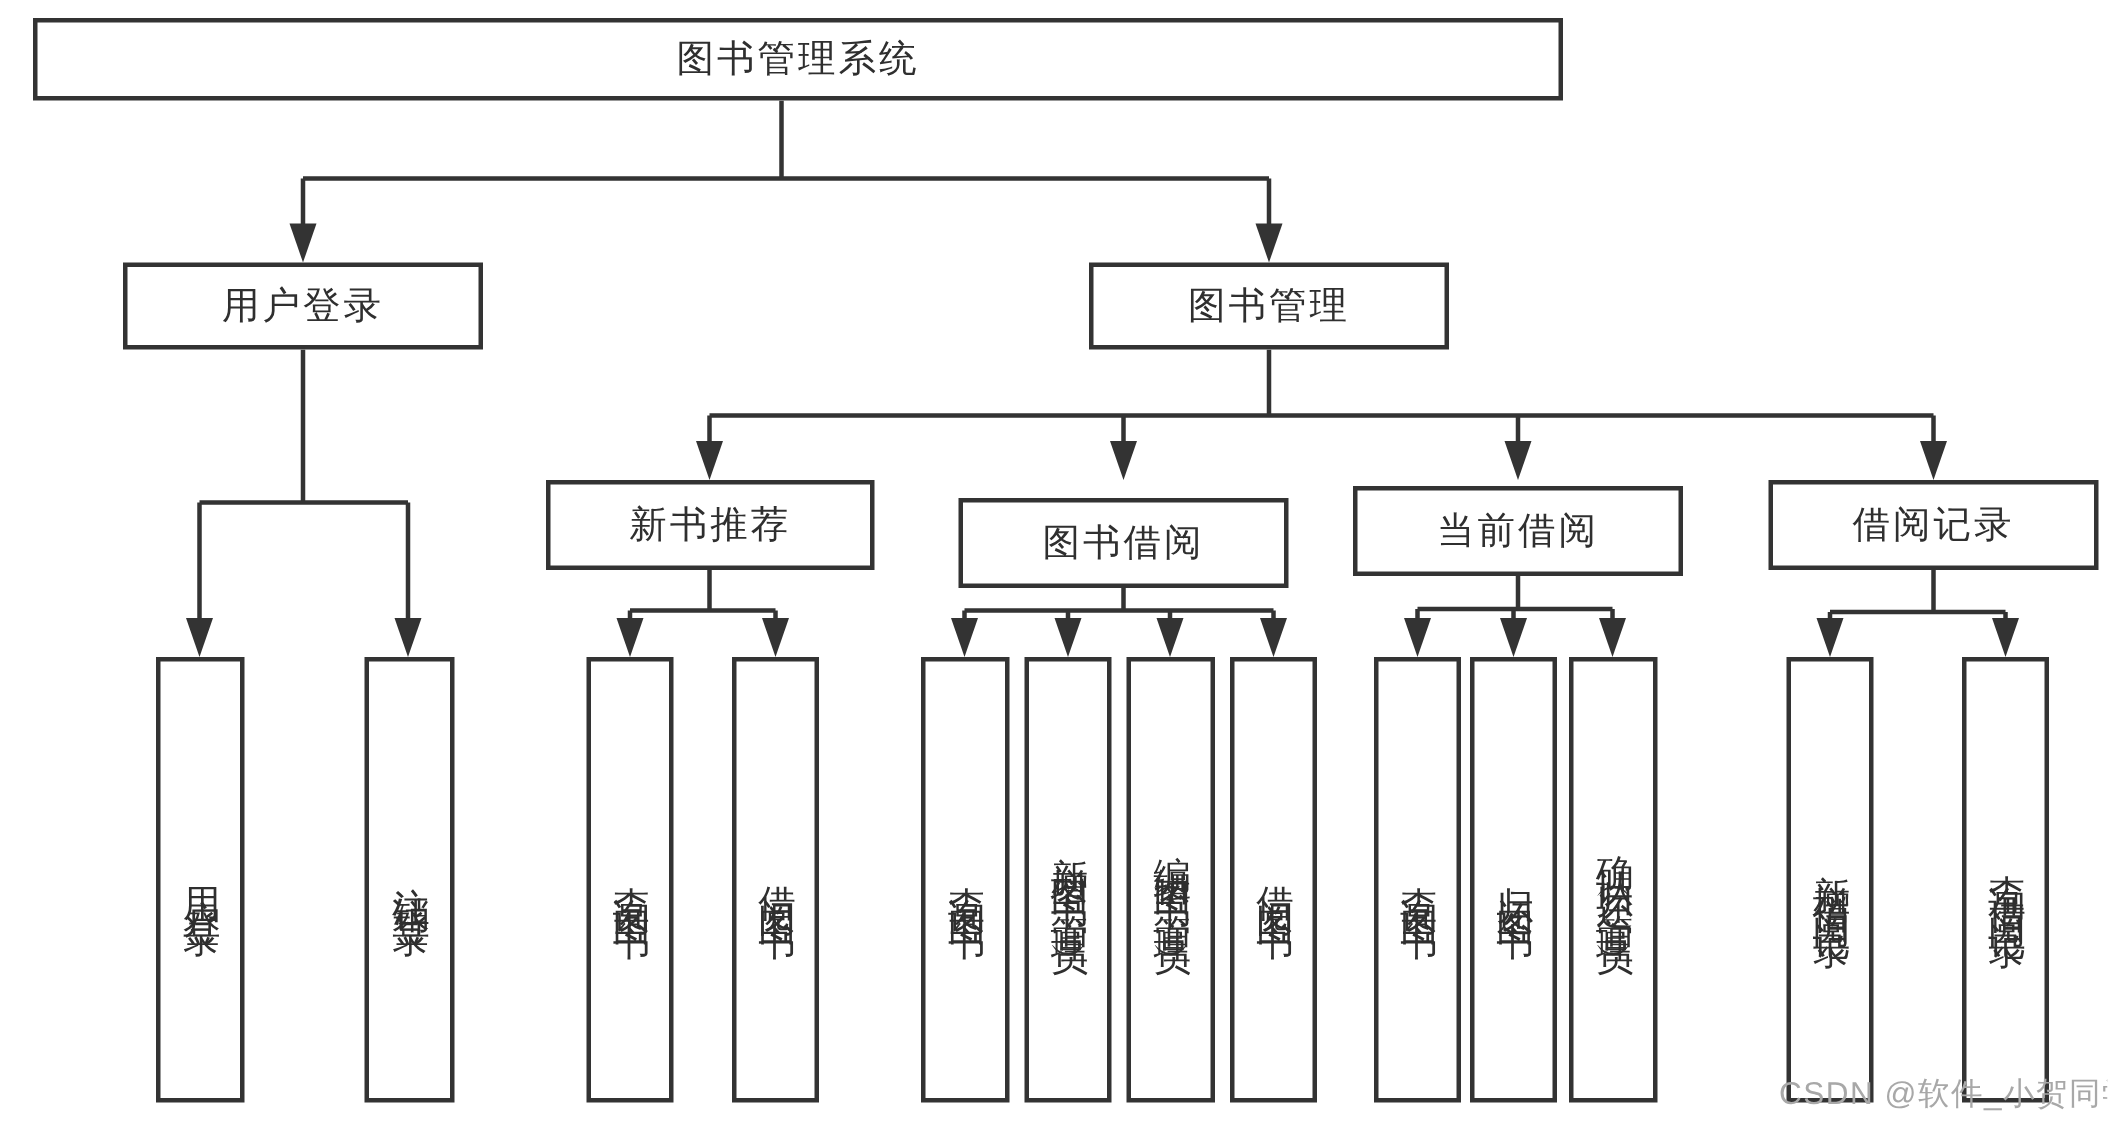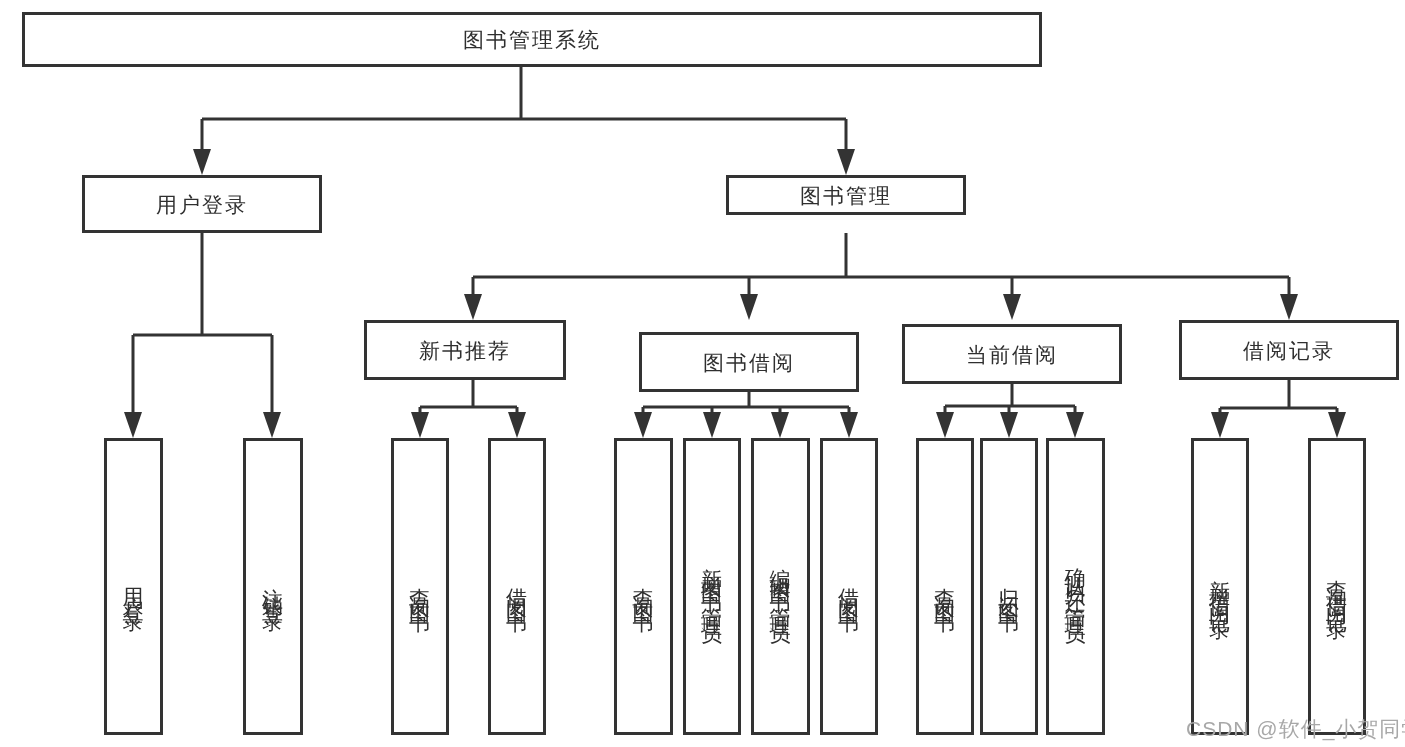--- a/index.html
+++ b/index.html
@@ -24,21 +24,21 @@
   }
   svg.connectors path{stroke:var(--line);stroke-width:3;fill:none;}
   svg.connectors polygon{fill:var(--line);stroke:none;}
   .box{
     position:absolute;
     box-sizing:border-box;
     background:var(--box_bg);
     border:3px solid var(--box_border);
     display:flex;align-items:center;justify-content:center;
     color:var(--text);
-    font-size:21px;
+    font-size:25px;
     line-height:1;
   }
   .box.h span{letter-spacing:2px;white-space:nowrap;}
   .box.v span{
     writing-mode:vertical-rl;
     text-orientation:mixed;
     letter-spacing:8px;
     white-space:nowrap;
   }
   .watermark{
@@ -107,25 +107,25 @@
     </g>
   </svg>
 
   <div class="box h" style="left:22px;top:12px;width:1020px;height:55px">
     <span>图书管理系统</span>
   </div>
 
   <div class="box h" style="left:82px;top:175px;width:240px;height:58px">
     <span>用户登录</span>
   </div>
-  <div class="box h" style="left:726px;top:175px;width:240px;height:40px">
+  <div class="box h" style="left:726px;top:175px;width:240px;height:58px">
     <span>图书管理</span>
   </div>
 
-  <div class="box h" style="left:364px;top:320px;width:202px;height:60px">
+  <div class="box h" style="left:364px;top:320px;width:219px;height:60px">
     <span>新书推荐</span>
   </div>
   <div class="box h" style="left:639px;top:332px;width:220px;height:60px">
     <span>图书借阅</span>
   </div>
   <div class="box h" style="left:902px;top:324px;width:220px;height:60px">
     <span>当前借阅</span>
   </div>
   <div class="box h" style="left:1179px;top:320px;width:220px;height:60px">
     <span>借阅记录</span>

